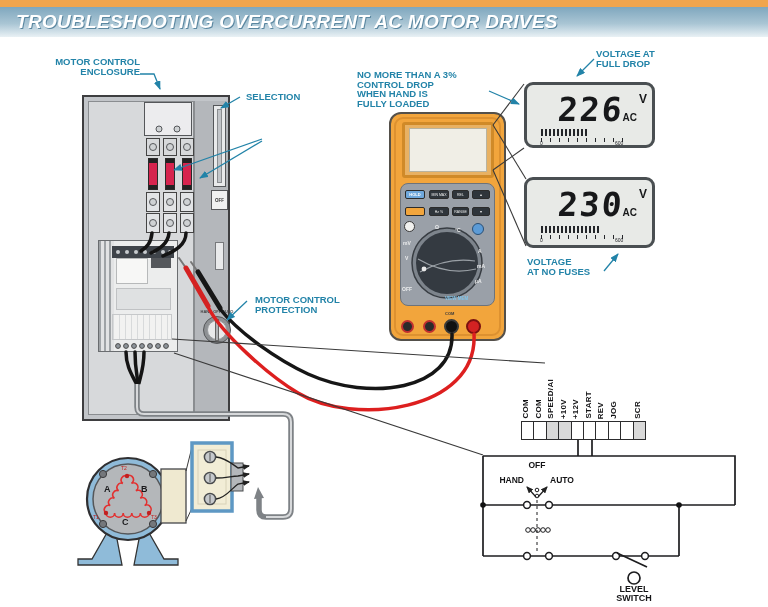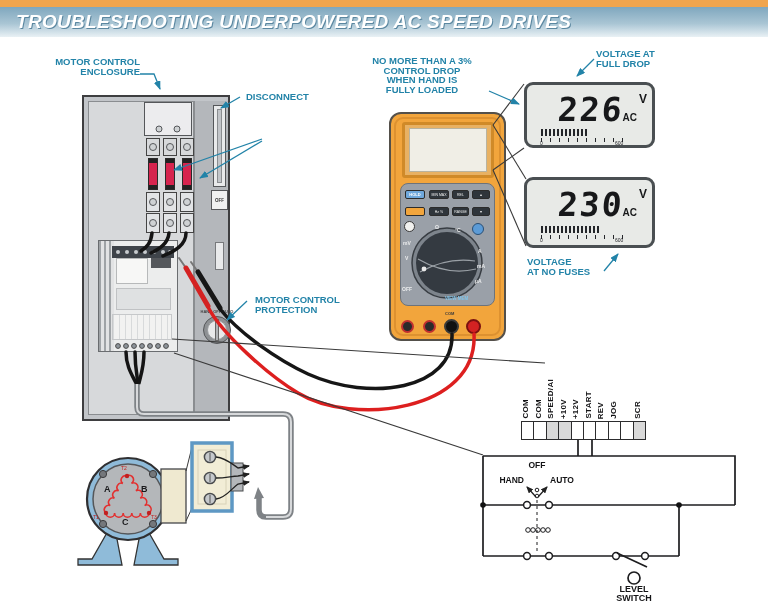--- a/index.html
+++ b/index.html
@@ -81,21 +81,21 @@
         writing-mode:vertical-rl;transform:rotate(180deg);letter-spacing:.3px;z-index:6;}
   svg.overlay{position:absolute;left:0;top:0;z-index:5;pointer-events:none;}
 </style>
 </head>
 <body>
 
 <div id="stage">
 
   <div class="abs top-strip"></div>
   <div class="abs title-bar">
-    <span class="title-text">TROUBLESHOOTING UNDERPOWERED AC SPEED DRIVES</span>
+    <span class="title-text">TROUBLESHOOTING OVERCURRENT AC MOTOR DRIVES</span>
   </div>
 
   <div class="abs enc-outer"></div>
   <div class="abs enc-panel"></div>
   <div class="abs enc-strip"></div>
   <div class="abs disc-block"></div>
   <div class="abs fuse-holder" style="left:146px"></div>
   <div class="abs fuse-holder" style="left:163px"></div>
   <div class="abs fuse-holder" style="left:180px"></div>
   <div class="abs fuse" style="left:148px"></div>
@@ -377,22 +377,22 @@
       <path d="M489,91 L519,104"></path>
       <path d="M594,59 L577,76"></path>
       <path d="M604,271 L618,254"></path>
     </g>
   </svg>
 
   <div class="abs lbl" style="left:28px;top:57px;width:112px;text-align:right">
     <div>MOTOR CONTROL</div>
     <div>ENCLOSURE</div>
   </div>
-  <div class="abs lbl" style="left:246px;top:92px">DISCONNECT</div>
-  <div class="abs lbl" style="left:357px;top:56px;width:130px;text-align:center">
+  <div class="abs lbl" style="left:246px;top:92px">SELECTION</div>
+  <div class="abs lbl" style="left:357px;top:70px;width:130px;text-align:left">
     <div>NO MORE THAN A 3%</div>
     <div>CONTROL DROP</div>
     <div>WHEN HAND IS</div>
     <div>FULLY LOADED</div>
   </div>
   <div class="abs lbl" style="left:596px;top:49px;width:76px;text-align:left">
     <div>VOLTAGE AT</div>
     <div>FULL DROP</div>
   </div>
   <div class="abs lbl" style="left:527px;top:257px;width:76px;text-align:left">

